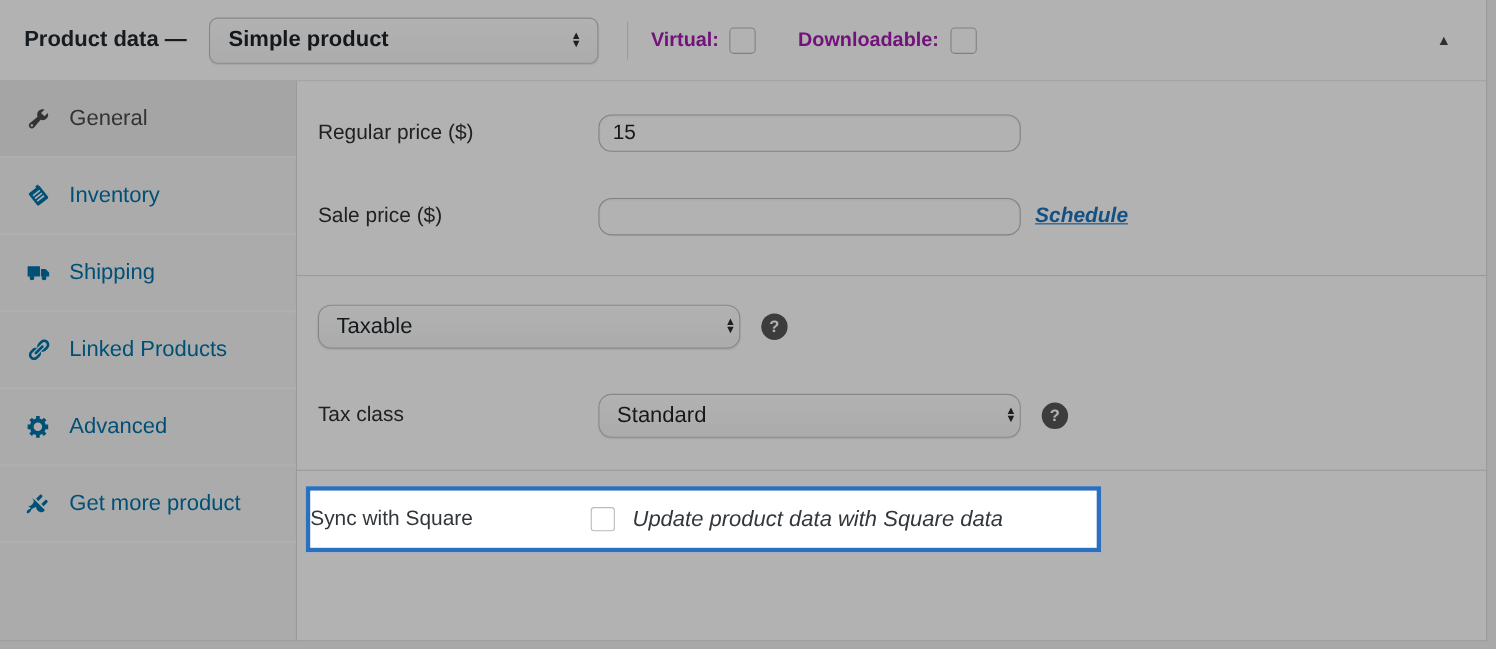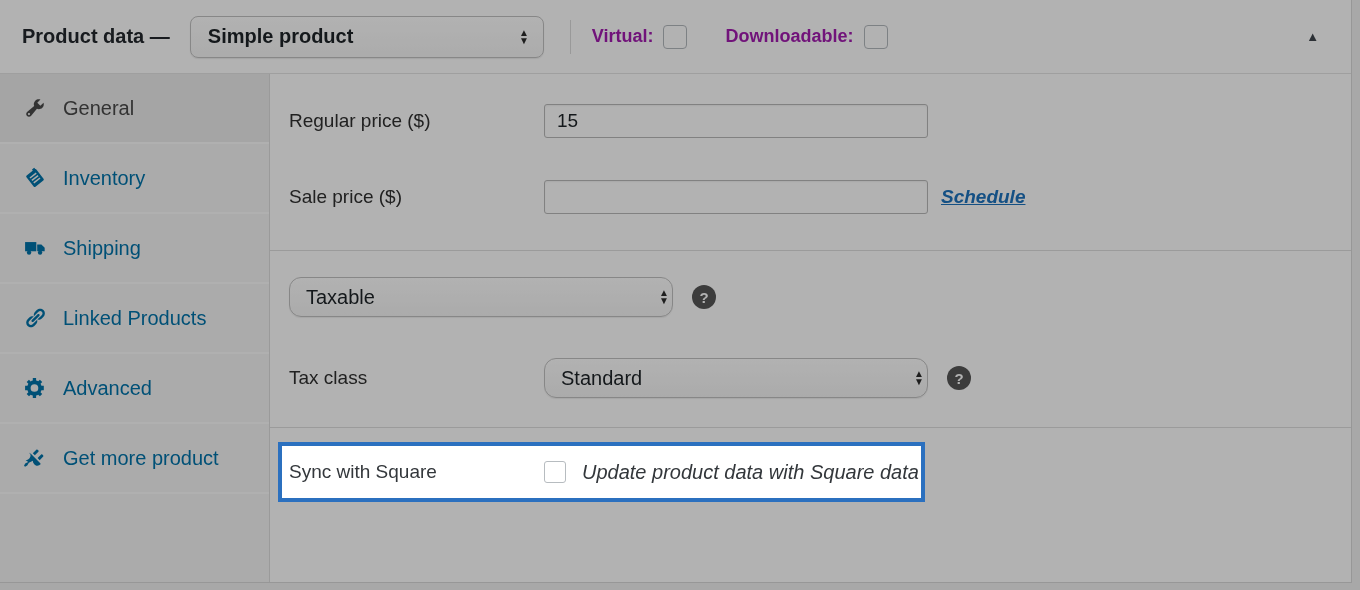--- a/index.html
+++ b/index.html
@@ -81,21 +81,21 @@
   .g-pricing { padding-top: 30px; padding-bottom: 36px; }
   .g-tax { padding-top: 26px; padding-bottom: 29px; }
   .g-sync { padding-top: 14px; padding-bottom: 20px; }
 
   .form-row { display: flex; align-items: center; padding-left: 19px; }
   .row-gap { margin-bottom: 42px; }
   .row-gap2 { margin-bottom: 41px; }
   .f-label { width: 255px; flex-shrink: 0; font-size: 19px; color: #303030; }
   .txt-input {
     width: 384px; height: 34px;
-    border: 1px solid #b9b9b9; border-radius: 3px;
+    border: 1px solid #b9b9b9; border-radius: 12px;
     padding: 0 12px; font-size: 19px; color: #1d2327;
     background: #fff; font-family: "Liberation Sans", sans-serif;
     box-shadow: inset 0 1px 2px rgba(0,0,0,0.06);
   }
   .schedule-link {
     margin-left: 13px; font-size: 19px; font-style: italic; font-weight: 700;
     color: #1e73be; text-decoration: underline; cursor: pointer;
   }
   .mac-select {
     width: 384px; height: 40px;
@@ -111,25 +111,24 @@
     background: #565656; color: #fff;
     font-size: 15px; font-weight: 700;
     display: flex; align-items: center; justify-content: center;
     margin-left: 19px; cursor: pointer; flex-shrink: 0;
   }
 
   
   .sync-row {
     position: relative; z-index: 10;
     margin-left: 8px;
-    width: 647px; height: 60px;
+    width: 723px; height: 60px;
     background: #ffffff;
     border: 4px solid #2b70bf;
     display: flex; align-items: center;
-    padding-left: 7px;
   }
   .sync-label { width: 255px; flex-shrink: 0; font-size: 19px; color: #33373b; }
   .sync-checkbox {
     width: 22px; height: 22px; background: #fff;
     border: 1px solid #b7bcc0; border-radius: 3px;
     flex-shrink: 0; cursor: pointer;
   }
   .sync-desc { margin-left: 16px; font-size: 20px; font-style: italic; color: #33373b; white-space: nowrap; }
 </style>
 </head>

